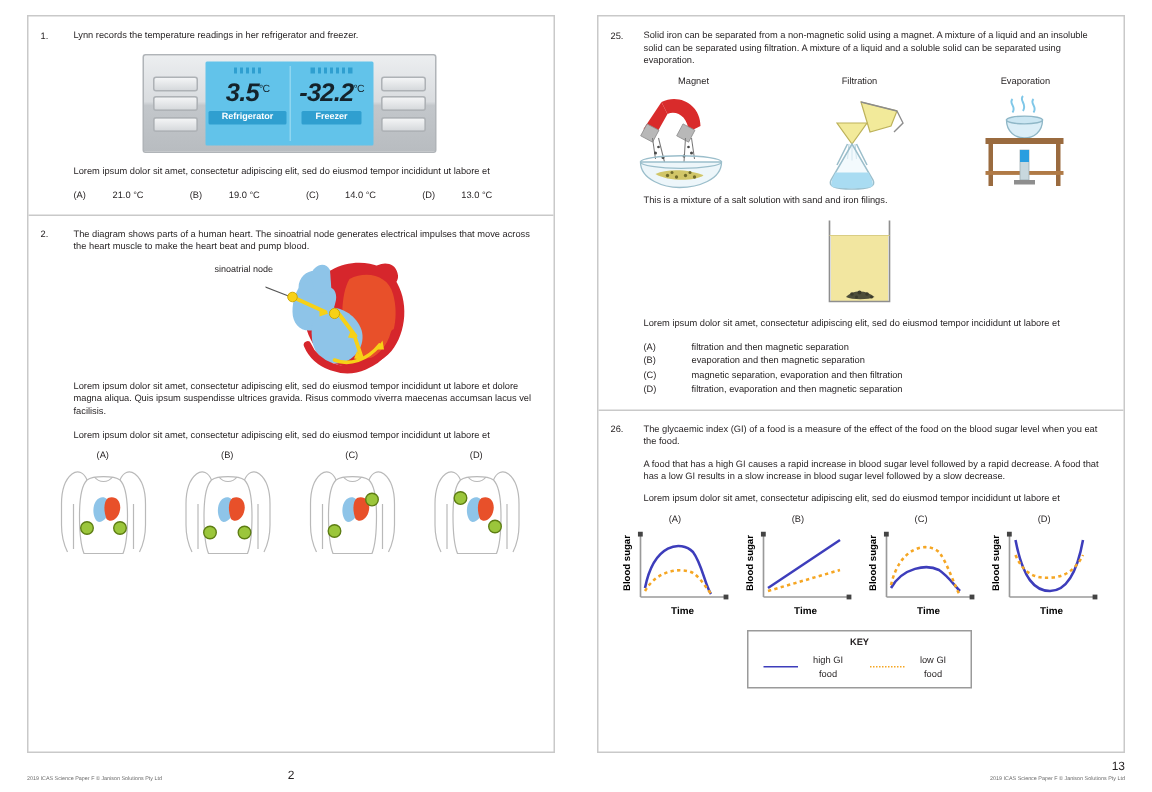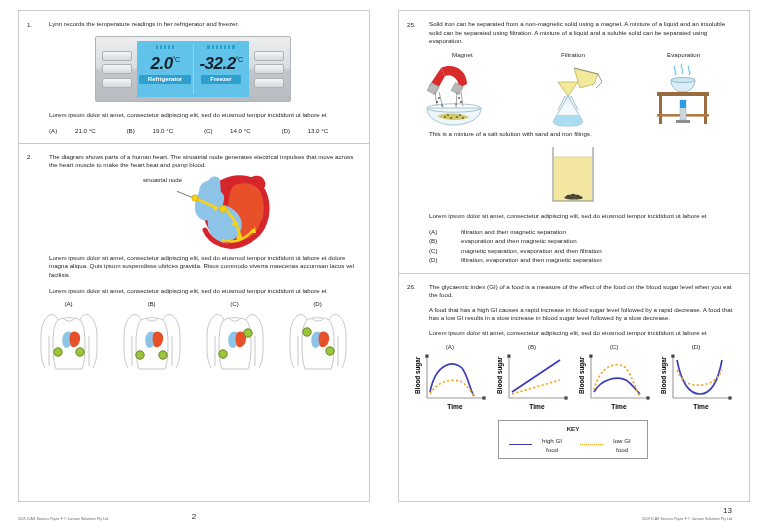--- a/index.html
+++ b/index.html
@@ -141,21 +141,21 @@
   .swatch-solid{width:24px;height:0;border-top:1.6px solid #3d3dbb;}
   .swatch-dash{width:24px;height:0;border-top:1.6px dotted #f5a623;}
 
   
   .footer{
     position:absolute;left:0;right:0;bottom:6px;
     display:flex;align-items:flex-end;
     font-size:3.6px;line-height:6px;color:#6b6b6b;
   }
   .page.left .footer{padding:0 14px 0 18px;}
-  .page.right .footer{padding:0 36px 0 14px;flex-direction:column;}
+  .page.right .footer{padding:0 18px 0 14px;flex-direction:column;}
   .foot-copy{flex:0 0 auto;white-space:nowrap;}
   .foot-pg{
     flex:1;text-align:center;
     font-size:8px;line-height:10px;color:#231f20;
   }
   .foot-spacer{flex:0 0 auto;white-space:nowrap;visibility:hidden;}
 </style>
 </head>
 <body>
 
@@ -181,21 +181,21 @@
             <div class="lcd">
               <div class="lcd-half">
                 <div class="bars">
                   <i></i>
                     <i></i>
                     <i></i>
                     <i></i>
                     <i></i>
                 </div>
                 <div class="tempnum">
-                  <span>2.0</span><sup>°C</sup>
+                  <span>3.5</span><sup>°C</sup>
                 </div>
                 <div class="lcd-lbl">Refrigerator</div>
               </div>
               <div class="lcd-half">
                 <div class="bars">
                   <i></i>
                     <i></i>
                     <i></i>
                     <i></i>
                     <i></i>

